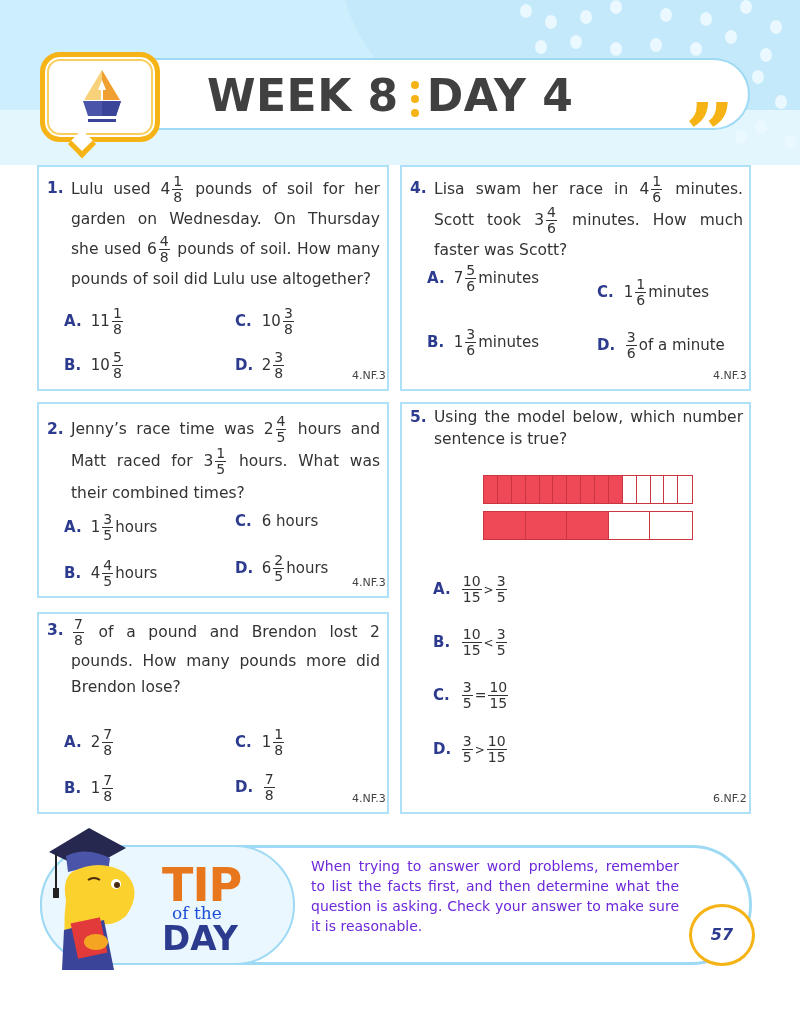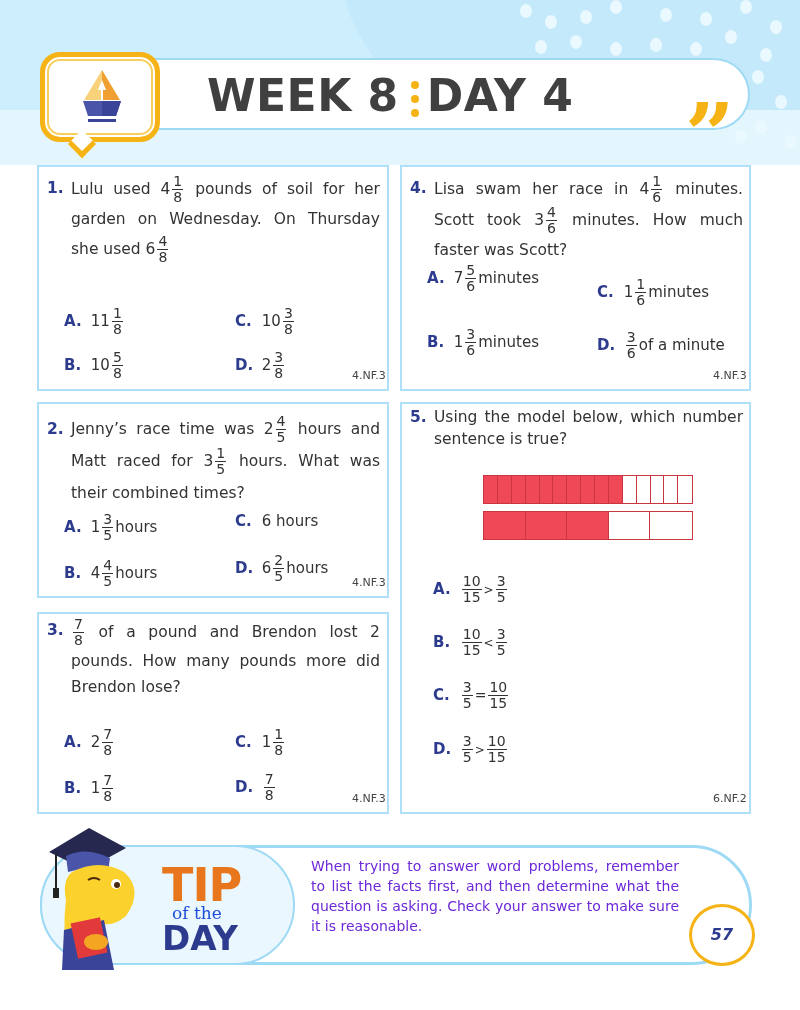--- a/index.html
+++ b/index.html
@@ -147,20 +147,21 @@
 </div>
 <div class="quote-mark">”</div>
 
 <div class="panel" style="left:37px;top:165px;width:352px;height:226px;"></div>
 <div class="qtext" style="left:71px;top:174px;width:309px;">
   <span class="n">1.</span>
   <span>Lulu used</span>
   <span>4</span><span class="frac"><span class="nu">1</span><span class="de">8</span></span>
   <span>pounds of soil for her garden on Wednesday. On Thursday she used</span>
   <span>6</span><span class="frac"><span class="nu">4</span><span class="de">8</span></span>
+  <span>pounds of soil. How many pounds of soil did Lulu use altogether?</span>
 </div>
 <div class="opt" style="left:64px;top:306px;"><span class="ol">A.</span> <span>11</span><span class="frac"><span class="nu">1</span><span class="de">8</span></span></div>
 <div class="opt" style="left:64px;top:350px;"><span class="ol">B.</span> <span>10</span><span class="frac"><span class="nu">5</span><span class="de">8</span></span></div>
 <div class="opt" style="left:235px;top:306px;"><span class="ol">C.</span> <span>10</span><span class="frac"><span class="nu">3</span><span class="de">8</span></span></div>
 <div class="opt" style="left:235px;top:350px;"><span class="ol">D.</span> <span>2</span><span class="frac"><span class="nu">3</span><span class="de">8</span></span></div>
 <div class="std" style="left:344px;top:369px;">4.NF.3</div>
 
 <div class="panel" style="left:37px;top:402px;width:352px;height:196px;"></div>
 <div class="qtext" style="left:71px;top:413px;width:309px;line-height:32px;">
   <span class="n">2.</span>

